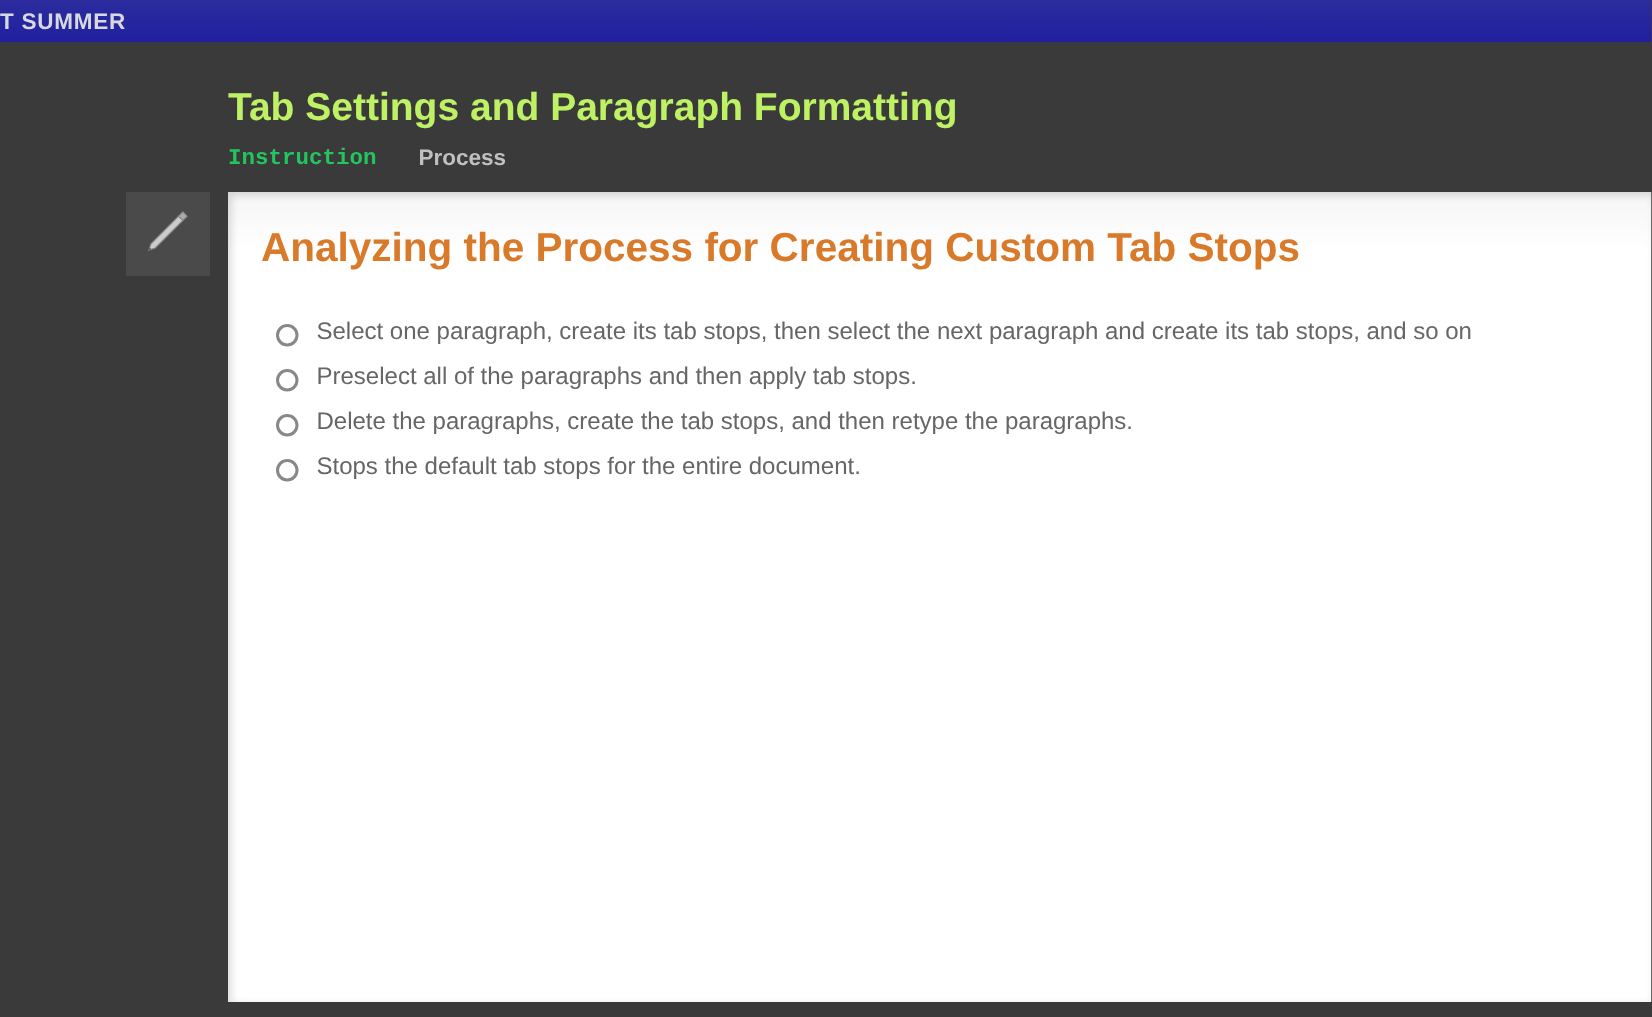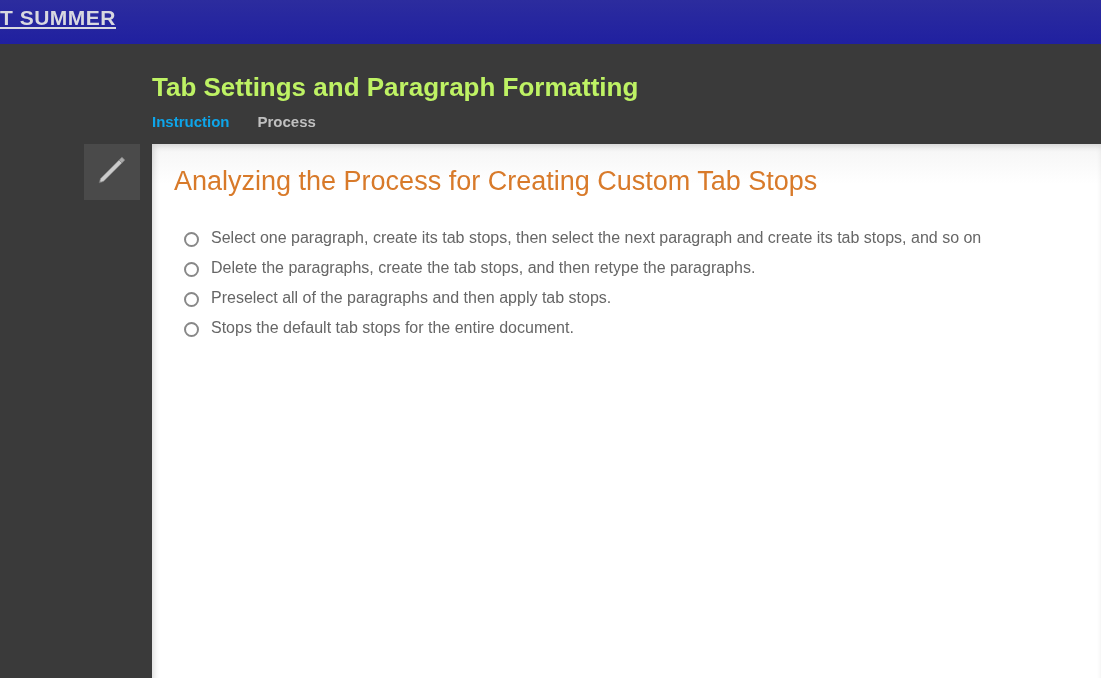--- a/index.html
+++ b/index.html
@@ -12,25 +12,24 @@
       background: #3a3a3a;
       width: 1101px;
       height: 678px;
       overflow: hidden;
       position: relative;
     }
     .top-banner {
       background: linear-gradient(to bottom, #2c2c9e, #2020a0);
       color: #d8d8e0;
       font-weight: bold;
-      font-size: 21px;
+      font-size: 15px;
       padding: 6px 0 6px 0;
       letter-spacing: 0.5px;
-      height: 44px;
-      text-decoration: underline;
+      height: 28px;
     }
     .header-section {
       padding: 28px 0 8px 152px;
       background: #3a3a3a;
     }
     .page-title {
       color: #bef264;
       font-size: 26px;
       font-weight: bold;
       margin-bottom: 10px;
@@ -40,21 +39,22 @@
       gap: 28px;
       align-items: center;
     }
     .tab-item {
       font-size: 15px;
       font-weight: bold;
       color: #c0c0c0;
       cursor: pointer;
     }
     .tab-item.active {
-      color: #0ea5e9;
+      color: #22c55e;
+      font-family: Liberation Mono, monospace;
     }
     .content-wrapper {
       position: relative;
       margin-left: 84px;
       margin-top: 6px;
     }
     .pencil-box {
       position: absolute;
       left: 0;
       top: 0;
@@ -72,21 +72,21 @@
     .content-panel {
       margin-left: 68px;
       background: linear-gradient(to bottom, #f5f5f5, #ffffff 40px);
       min-height: 540px;
       padding: 22px 18px 30px 22px;
       box-shadow: inset 2px 2px 6px rgba(0,0,0,0.15);
     }
     .lesson-heading {
       color: #d87a2a;
       font-size: 27px;
-      font-weight: normal;
+      font-weight: bold;
       margin-bottom: 32px;
     }
     .question-text {
       color: #555;
       font-size: 17px;
       margin-bottom: 18px;
     }
     .options-list {
       list-style: none;
       padding-left: 10px;
@@ -137,25 +137,25 @@
 
   <div class="content-panel">
     <h2 class="lesson-heading">Analyzing the Process for Creating Custom Tab Stops</h2>
     <ul class="options-list">
       <li class="option-item">
         <span class="radio-circle"></span>
         <span>Select one paragraph, create its tab stops, then select the next paragraph and create its tab stops, and so on</span>
       </li>
       <li class="option-item">
         <span class="radio-circle"></span>
-        <span>Delete the paragraphs, create the tab stops, and then retype the paragraphs.</span>
+        <span>Preselect all of the paragraphs and then apply tab stops.</span>
       </li>
       <li class="option-item">
         <span class="radio-circle"></span>
-        <span>Preselect all of the paragraphs and then apply tab stops.</span>
+        <span>Delete the paragraphs, create the tab stops, and then retype the paragraphs.</span>
       </li>
       <li class="option-item">
         <span class="radio-circle"></span>
         <span>Stops the default tab stops for the entire document.</span>
       </li>
     </ul>
   </div>
 </div>
 
 </body></html>

